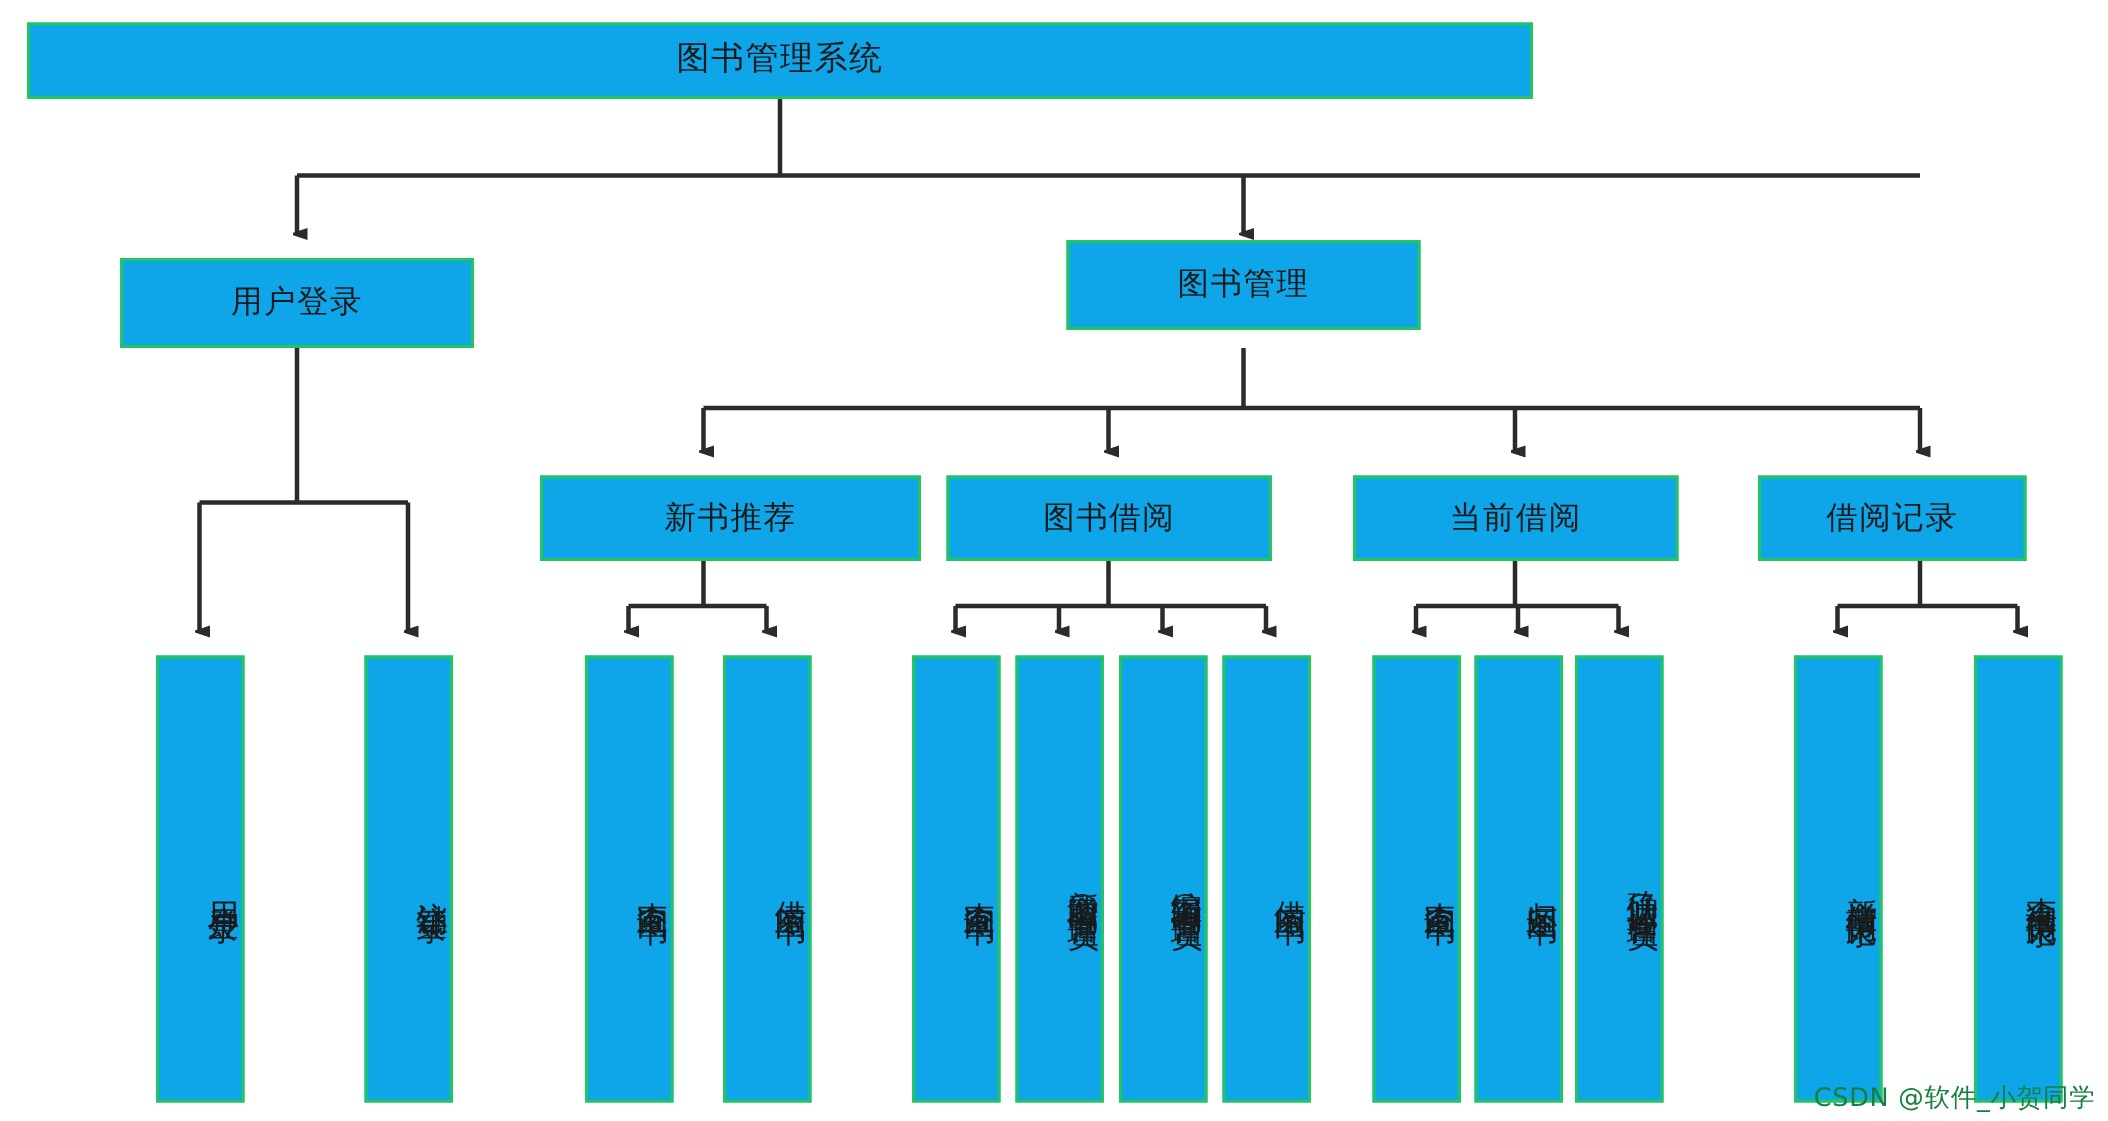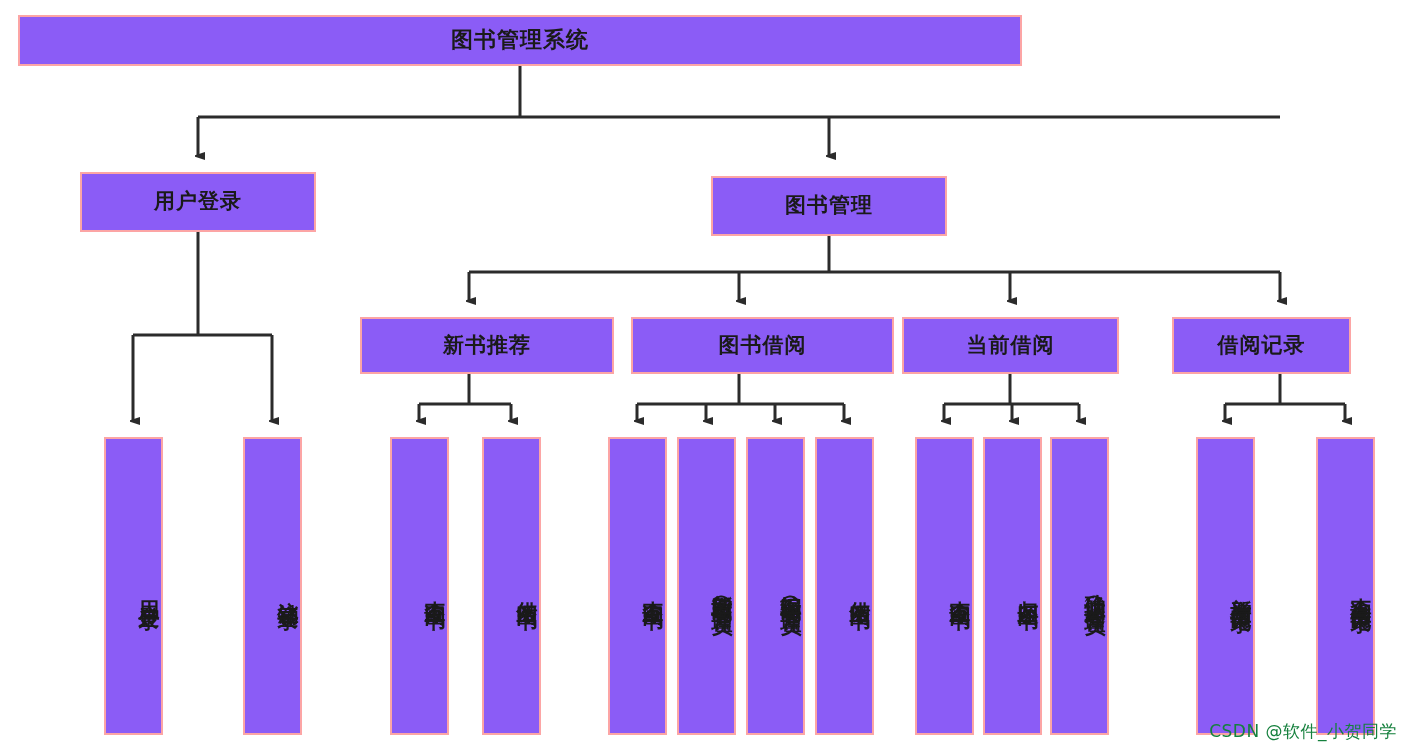--- a/index.html
+++ b/index.html
@@ -22,27 +22,26 @@
     position: absolute;
     left: 0;
     top: 0;
     width: 1405px;
     height: 747px;
     pointer-events: none;
   }
   .node {
     position: absolute;
     box-sizing: border-box;
-    background: #8b5cf6;
-    border: 2px solid #fca5a5;
+    background: #0ea5e9;
+    border: 2px solid #22c55e;
     display: flex;
     align-items: center;
     justify-content: center;
     color: #1a1a1a;
-    font-weight: bold;
   }
   .node.horizontal {
     font-size: 21px;
     letter-spacing: 1px;
     line-height: 1.2;
   }
   .node.root {
     font-size: 22px;
   }
   .node.leaf {
@@ -129,28 +128,28 @@
     </g>
   </svg>
 
   <div class="node horizontal root" style="left:18px; top:15px; width:1004px; height:51px;">
     <span class="node-label">图书管理系统</span>
   </div>
 
   <div class="node horizontal" style="left:80px; top:172px; width:236px; height:60px;">
     <span class="node-label">用户登录</span>
   </div>
-  <div class="node horizontal" style="left:711px; top:176px; width:236px; height:60px;">
+  <div class="node horizontal" style="left:711px; top:160px; width:236px; height:60px;">
     <span class="node-label">图书管理</span>
   </div>
 
   <div class="node horizontal" style="left:360px; top:317px; width:254px; height:57px;">
     <span class="node-label">新书推荐</span>
   </div>
-  <div class="node horizontal" style="left:631px; top:317px; width:263px; height:57px;">
+  <div class="node horizontal" style="left:631px; top:317px; width:217px; height:57px;">
     <span class="node-label">图书借阅</span>
   </div>
   <div class="node horizontal" style="left:902px; top:317px; width:217px; height:57px;align-items:center;">
     <span class="node-label">当前借阅</span>
   </div>
   <div class="node horizontal" style="left:1172px; top:317px; width:179px; height:57px;">
     <span class="node-label">借阅记录</span>
   </div>
 
   <div class="node leaf" style="left:104px; top:437px; width:59px; height:298px;">

